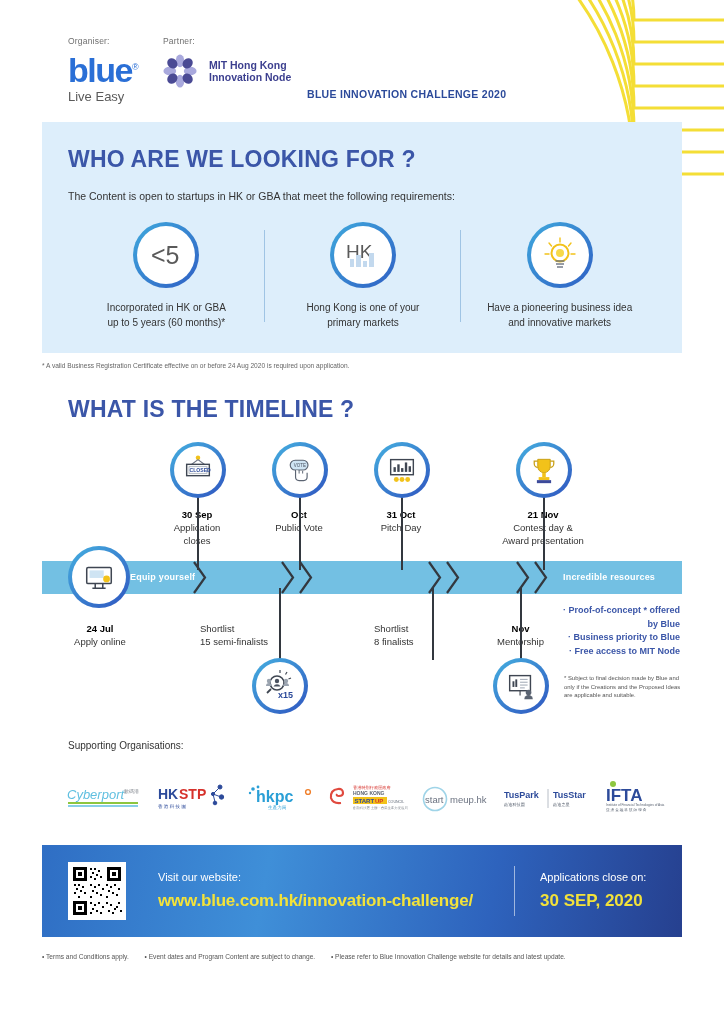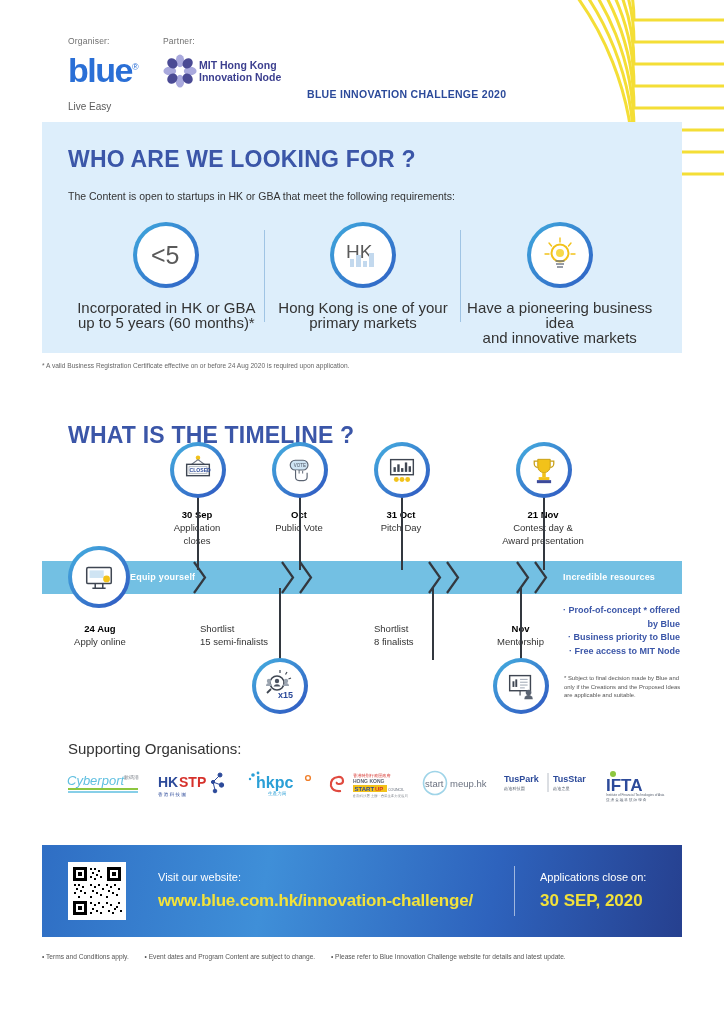--- a/index.html
+++ b/index.html
@@ -15,43 +15,43 @@
 
   
   .arcs { position: absolute; top: -130px; right: -90px; width: 340px; height: 330px; pointer-events: none; }
 
   
   .header { position: absolute; left: 0; top: 0; width: 621px; height: 122px; }
   .hdr-label { font-size: 8.5px; color: #6f6f6f; letter-spacing: .2px; }
   .organiser-block { position: absolute; left: 68px; top: 36px; }
   .blue-logo { font-size: 34px; font-weight: bold; color: #2a6fd6; letter-spacing: -1.5px; line-height: 34px; margin-top: 4px; }
   .blue-logo sup { font-size: 9px; font-weight: normal; vertical-align: super; letter-spacing: 0; }
-  .blue-tag { font-size: 10px; color: #5a5a5a; margin-top: 14px; }
+  .blue-tag { font-size: 13px; color: #5a5a5a; margin-top: 2px; }
   .partner-block { position: absolute; left: 163px; top: 36px; }
-  .mit-row { display: flex; align-items: center; gap: 2px; margin-top: 8px; }
+  .mit-row { display: flex; align-items: center; gap: 12px; margin-top: 8px; }
   .mit-text { font-size: 10.5px; font-weight: bold; color: #3c3f8f; line-height: 12px; }
   .challenge-title { position: absolute; left: 307px; top: 72px; font-size: 10.5px; font-weight: bold; color: #2c4a9a; letter-spacing: .3px; margin-top: 16px; }
 
   
   .who-panel { position: absolute; left: 42px; top: 122px; width: 640px; height: 231px; background: #ddeefb; }
   .sec-title { font-size: 23px; font-weight: bold; color: #3b56a8; letter-spacing: .2px; }
   .who-title { position: absolute; left: 68px; top: 146px; }
   .who-sub { position: absolute; left: 68px; top: 190px; font-size: 10.5px; color: #333; }
   .req-row { position: absolute; left: 68px; top: 222px; width: 590px; display: flex; }
   .req { flex: 1; text-align: center; position: relative; }
   .req .divider { position: absolute; right: 0; top: 8px; width: 1px; height: 92px; background: #9fc4e4; }
   .circ { width: 66px; height: 66px; border-radius: 50%; margin: 0 auto; display: flex; align-items: center; justify-content: center;
           background: #fff; border: 4px solid transparent;
           background-image: linear-gradient(#fff,#fff), linear-gradient(135deg, #3fa9dd 0%, #2f5fc4 100%);
           background-origin: border-box; background-clip: content-box, border-box; }
-  .req-text { margin-top: 12px; font-size: 15px; line-height: 15px; color: #333; }
+  .req-text { margin-top: 12px; font-size: 10px; line-height: 15px; color: #333; }
   .who-note { position: absolute; left: 42px; top: 362px; font-size: 6.6px; color: #666; }
 
   
-  .tl-title { position: absolute; left: 68px; top: 396px; margin-top: 26px; }
+  .tl-title { position: absolute; left: 68px; top: 396px; }
   .band { position: absolute; left: 42px; top: 561px; width: 640px; height: 33px; background: #73c0e3; }
   .band-label { position: absolute; font-size: 9px; font-weight: bold; color: #fff; top: 572px; letter-spacing: .2px; }
   .band-label.left { left: 130px; }
   .band-label.right { left: 563px; }
 
   .node { position: absolute; }
   .node .ring { width: 56px; height: 56px; border-radius: 50%; display: flex; align-items: center; justify-content: center;
         background: #fff; border: 4px solid transparent;
         background-image: linear-gradient(#fff,#fff), linear-gradient(140deg, #45b0e0 0%, #2f55c0 100%);
         background-origin: border-box; background-clip: content-box, border-box; position: relative; z-index: 3; }
@@ -60,22 +60,22 @@
   .label b { display: block; font-size: 9.5px; color: #000; }
   .apply-node .ring { width: 62px; height: 62px; }
 
   .chev { position: absolute; z-index: 2; }
 
   .res-list { position: absolute; left: 563px; top: 604px; font-size: 9px; font-weight: bold; color: #3b56a8; line-height: 13.5px; text-align: right; }
   .res-list div { text-indent: -6px; padding-left: 6px; }
   .res-note { position: absolute; left: 564px; top: 674px; width: 122px; font-size: 5.9px; color: #555; line-height: 8.6px; }
 
   
-  .sup-title { position: absolute; left: 68px; top: 740px; font-size: 15px; color: #333; }
-  .logos { position: absolute; left: 60px; top: 770px; width: 620px; height: 42px; display: flex; align-items: flex-start; }
+  .sup-title { position: absolute; left: 68px; top: 740px; font-size: 10px; color: #333; }
+  .logos { position: absolute; left: 60px; top: 770px; width: 620px; height: 42px; display: flex; align-items: flex-end; }
   .logo { flex: 1; display: flex; align-items: center; justify-content: center; }
 
   
   .cta { position: absolute; left: 42px; top: 845px; width: 640px; height: 92px;
          background: linear-gradient(100deg, #2f6ec4 0%, #3f8fd8 35%, #2e63bd 70%, #26408f 100%); }
   .qr { position: absolute; left: 68px; top: 862px; width: 58px; height: 58px; background: #fff; padding: 3px; }
   .cta-visit { position: absolute; left: 158px; top: 871px; font-size: 11px; color: #fff; }
   .cta-url { position: absolute; left: 158px; top: 891px; font-size: 17px; font-weight: bold; color: #f2e23a; letter-spacing: -.2px; }
   .cta-div { position: absolute; left: 514px; top: 866px; width: 1px; height: 50px; background: rgba(255,255,255,.55); }
   .cta-close-lbl { position: absolute; left: 540px; top: 871px; font-size: 11px; color: #fff; }
@@ -311,21 +311,21 @@
     <div class="ring">
       <svg width="34" height="34" viewBox="0 0 36 36">
         <rect x="5" y="8" width="26" height="17" rx="1.5" fill="#fff" stroke="#3f4652" stroke-width="1.6"></rect>
         <rect x="8" y="11" width="15" height="8" fill="#cfe4f3"></rect>
         <path d="M14,25 v4 M22,25 v4 M11,30 h14" stroke="#3f4652" stroke-width="1.6" fill="none"></path>
         <circle cx="26" cy="20" r="3.6" fill="#f2c21a"></circle>
       </svg>
     </div>
   </div>
   <div class="label" style="left:45px; top:622px; width:110px;">
-    <b>24 Aug</b>
+    <b>24 Jul</b>
     <div>Apply online</div>
   </div>
 
   <div class="label" style="left:200px; top:622px; width:160px; text-align:left;">
     <div>Shortlist</div>
     <div>15 semi-finalists</div>
   </div>
   <div class="label" style="left:374px; top:622px; width:120px; text-align:left;">
     <div>Shortlist</div>
     <div>8 finalists</div>

